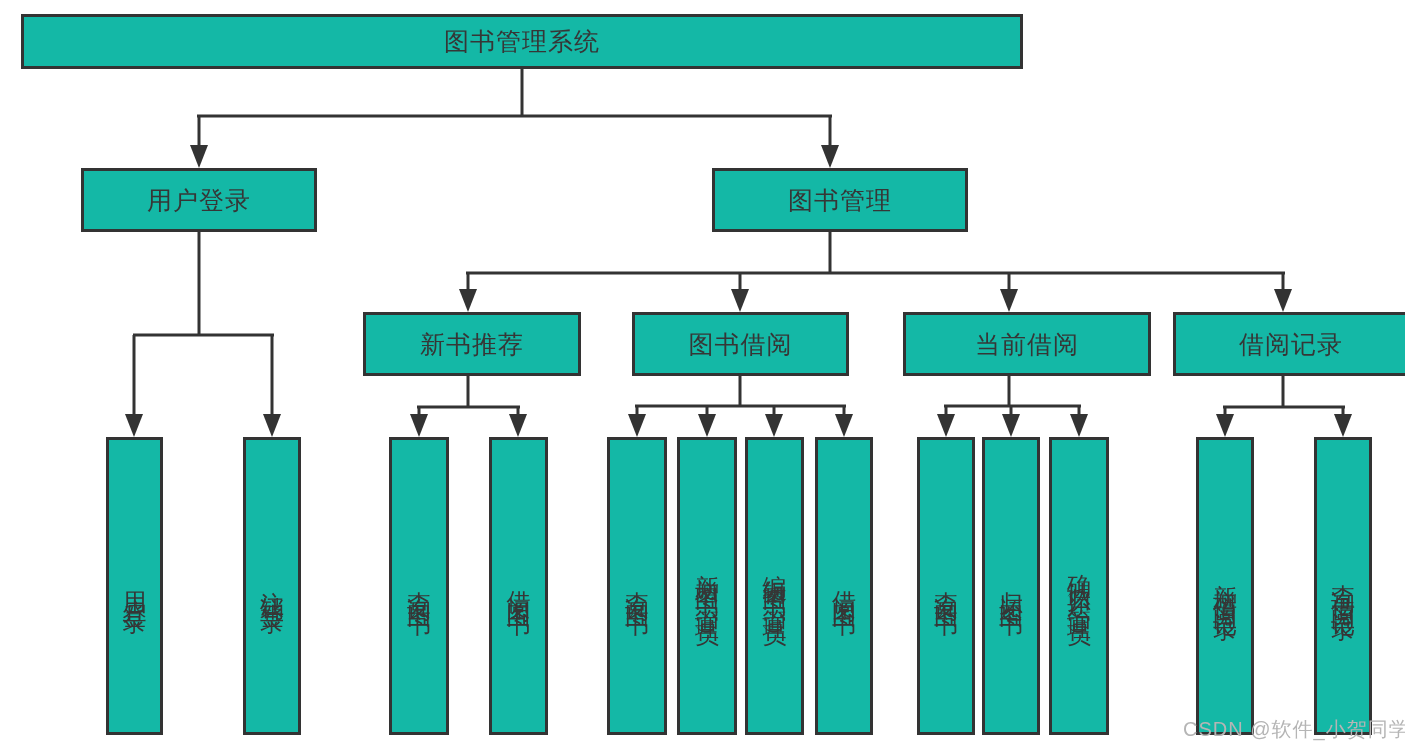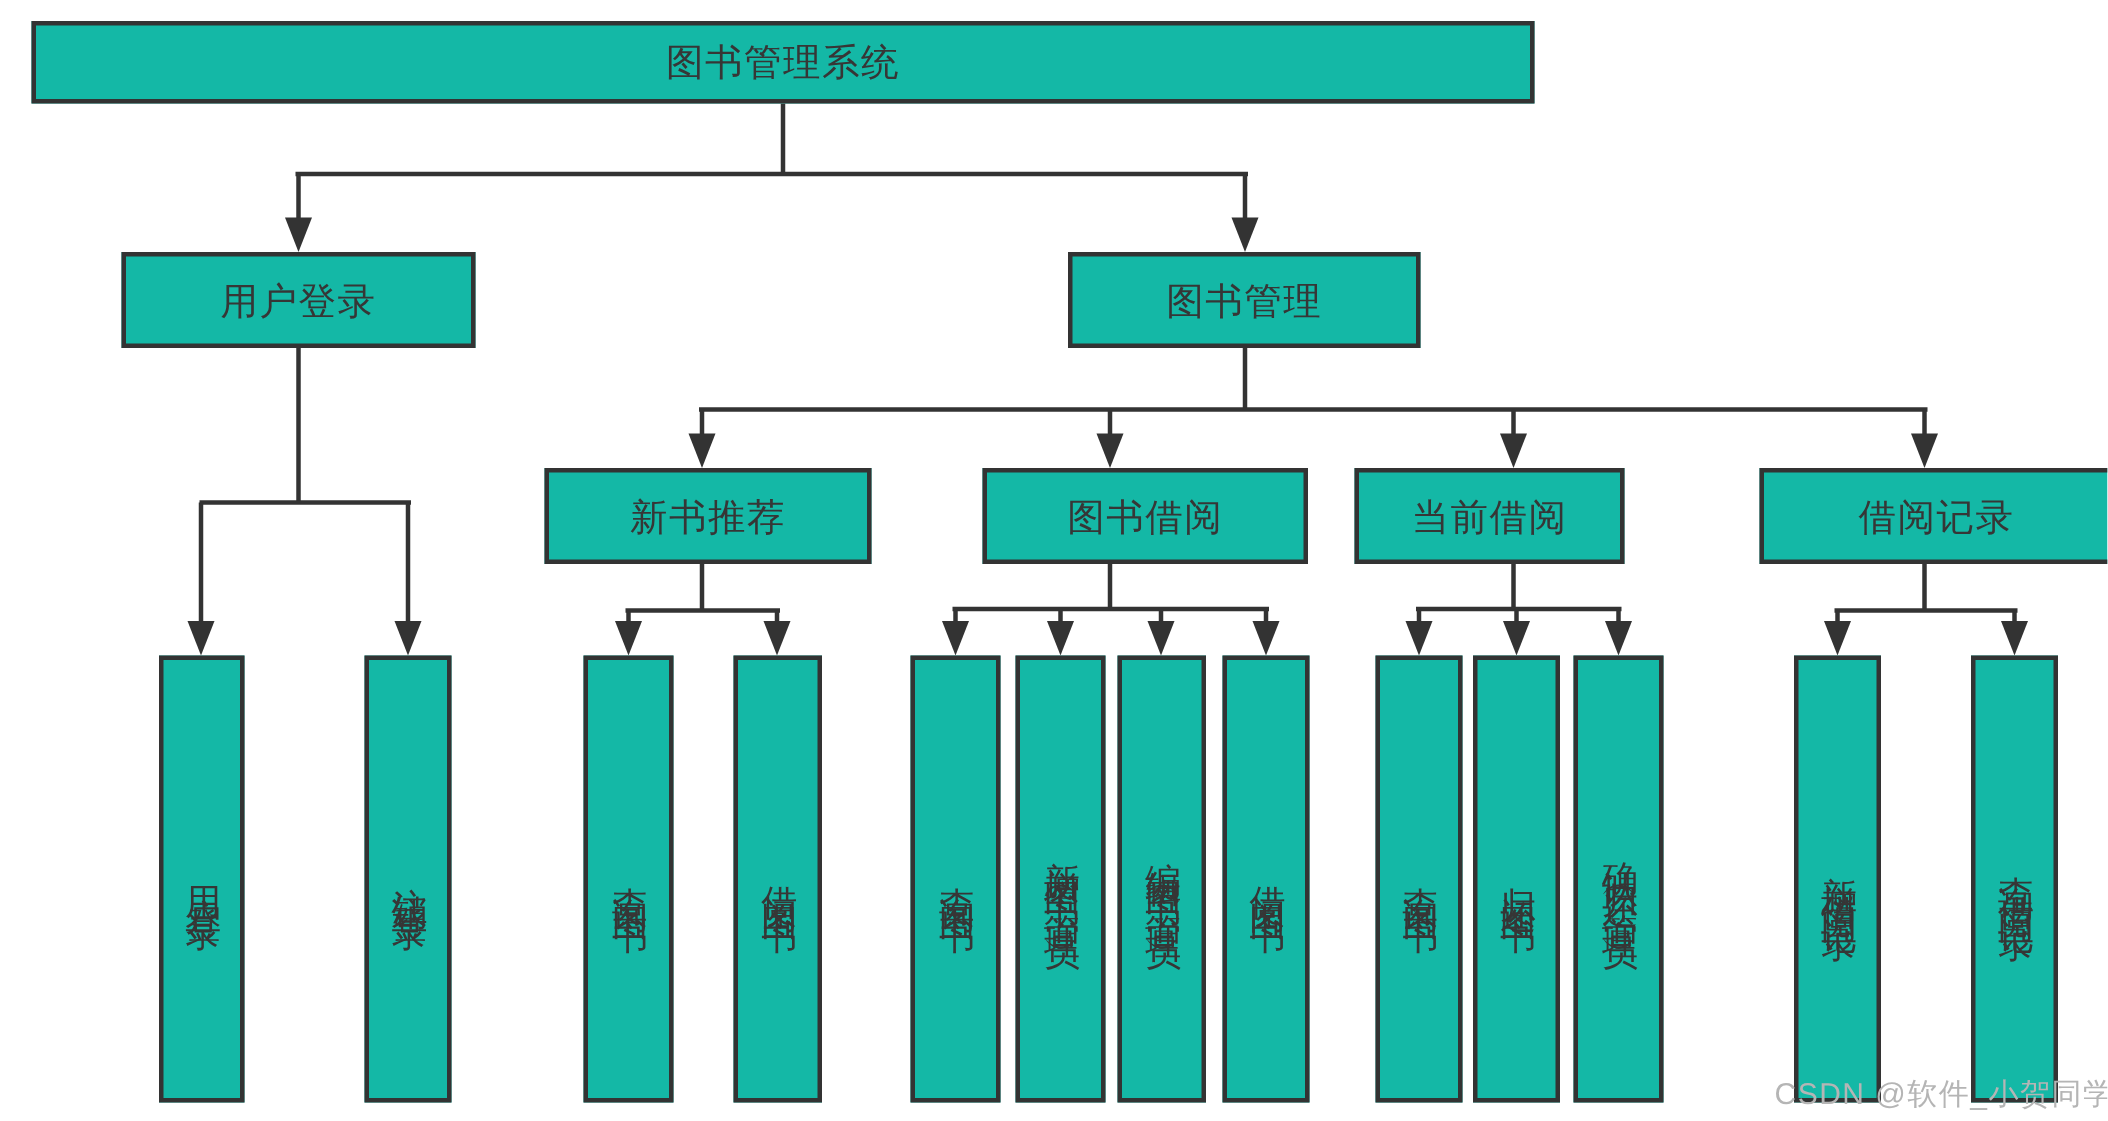--- a/index.html
+++ b/index.html
@@ -135,31 +135,31 @@
     </g>
   </svg>
 
   <div class="box hbox" style="left:21px; top:14px; width:1002px; height:55px;">
     <span>图书管理系统</span>
   </div>
 
   <div class="box hbox" style="left:81px; top:168px; width:236px; height:64px;">
     <span>用户登录</span>
   </div>
-  <div class="box hbox" style="left:712px; top:168px; width:235px; height:64px;">
+  <div class="box hbox" style="left:712px; top:168px; width:256px; height:64px;">
     <span>图书管理</span>
   </div>
 
   <div class="box hbox" style="left:363px; top:312px; width:218px; height:64px;">
     <span>新书推荐</span>
   </div>
-  <div class="box hbox" style="left:632px; top:312px; width:217px; height:64px;margin-left:23px;">
+  <div class="box hbox" style="left:632px; top:312px; width:217px; height:64px;">
     <span>图书借阅</span>
   </div>
-  <div class="box hbox" style="left:903px; top:312px; width:180px; height:64px;">
+  <div class="box hbox" style="left:903px; top:312px; width:248px; height:64px;">
     <span>当前借阅</span>
   </div>
   <div class="box hbox" style="left:1173px; top:312px; width:236px; height:64px;">
     <span>借阅记录</span>
   </div>
 
   <div class="box leaf" style="left:106px; width:57px;">
     <span>用户登录</span>
   </div>
   <div class="box leaf" style="left:243px;">

